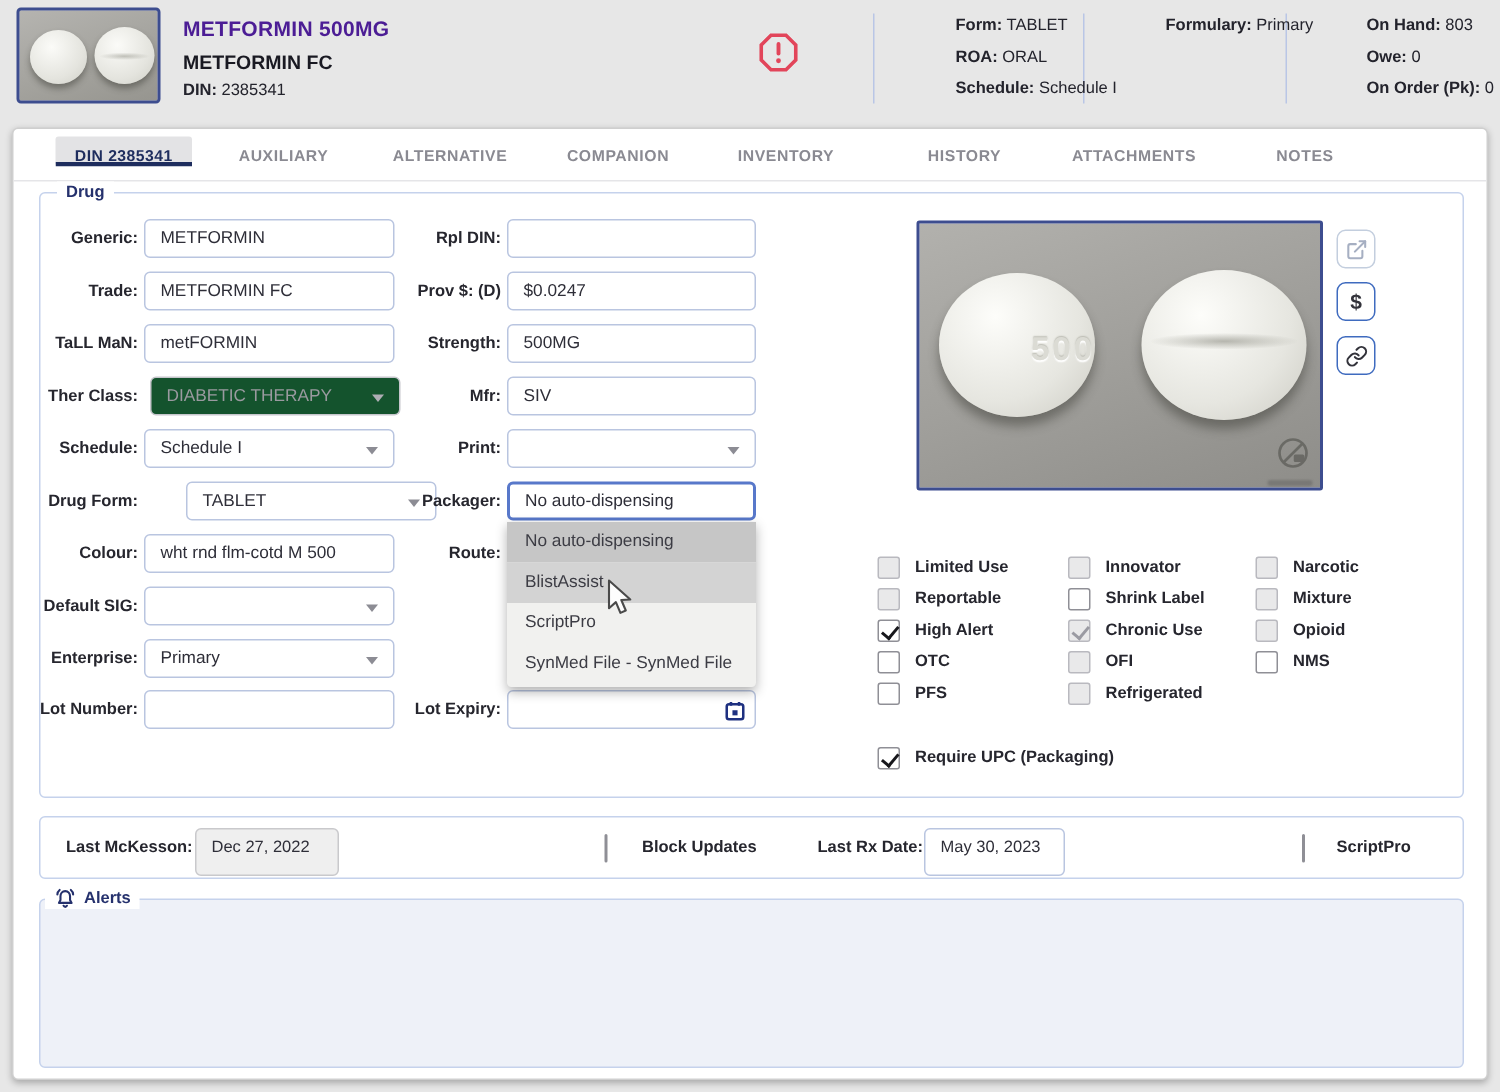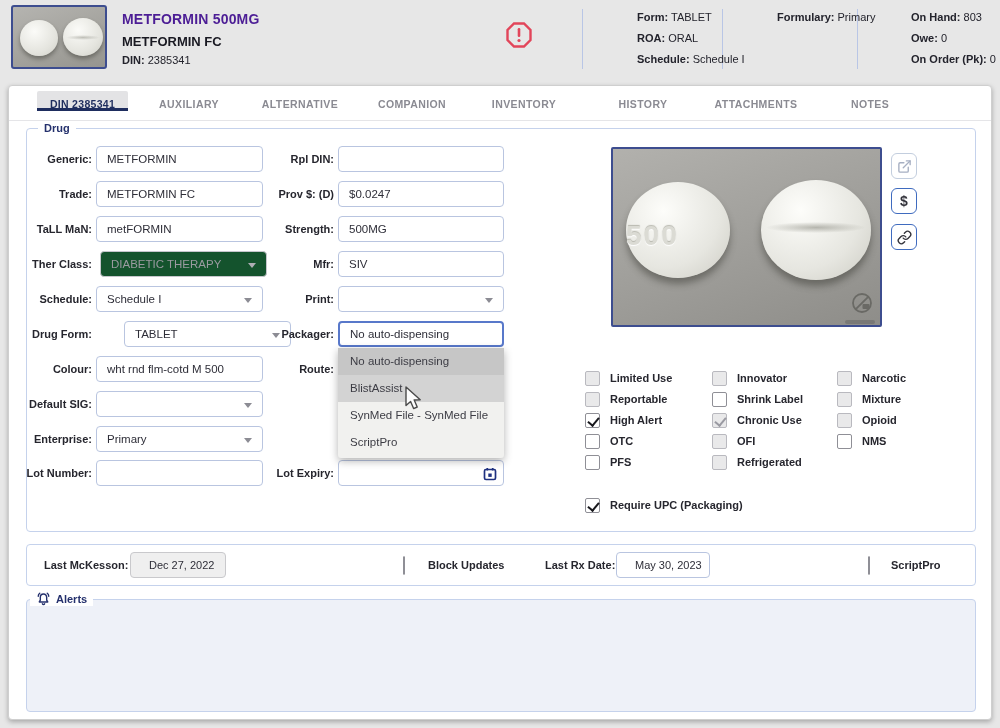--- a/index.html
+++ b/index.html
@@ -91,22 +91,22 @@
   .photo {
     left:611px; top:147px; width:271px; height:180px;
     border:2px solid #3d4d8f; border-radius:2px;
     background:linear-gradient(160deg,#b2b1ad,#8e8d89);
     overflow:hidden;
   }
   .photo .pill { position:absolute; border-radius:50%;
     background:radial-gradient(circle at 36% 30%, #fdfdfa, #e6e6e0 60%, #cccbc3);
     box-shadow:0 6px 7px rgba(50,50,45,.45); }
   .pl { left:13px; top:33px; width:104px; height:96px; }
-  .pl .imprint { position:absolute; left:0; right:0; top:38px; text-align:left;
-    font-size:28px; font-weight:700; color:#dbdbd4;
+  .pl .imprint { position:absolute; left:0; right:0; top:38px; text-align:right;
+    font-size:22px; font-weight:700; color:#dbdbd4;
     text-shadow:0 1px 1px #fff, 0 -1px 1px #b9b9b0; letter-spacing:2px; }
   .pr { left:148px; top:31px; width:110px; height:100px; }
   .pr .score { position:absolute; left:6px; right:6px; top:42%; height:11px; border-radius:50%;
     background:radial-gradient(ellipse, rgba(140,140,130,.6), transparent 72%); }
   .wm { position:absolute; right:6px; bottom:6px; opacity:.75; }
   .wm-txt { position:absolute; right:5px; bottom:1px; width:30px; height:4px;
     background:rgba(80,80,80,.35); border-radius:2px; filter:blur(.6px); }
 
   
   .sbtn { width:26px; height:26px; border-radius:6px; background:#fff;
@@ -120,21 +120,21 @@
   .cbrow { display:flex; align-items:center; gap:10px; height:16px; }
   .cb { position:relative; width:15px; height:15px; border:1px solid #8f8f96;
     background:#fff; border-radius:2px; flex:0 0 15px; }
   .cb.disabled { background:#e9e9ea; border-color:#b9b9bf; }
   .cb.checked::after { content:""; position:absolute; left:4px; top:1px; width:5px; height:9px;
     border-right:2px solid #17171c; border-bottom:2px solid #17171c; transform:rotate(40deg); }
   .cb.checked.disabled::after { border-color:#9a9aa2; }
   .cblbl { font-size:11px; font-weight:700; color:#26262e; white-space:nowrap; }
 
   
-  .ftf { height:26px; line-height:24px; padding:0 18px; border-radius:4px; position:absolute;
+  .ftf { height:32px; line-height:24px; padding:0 10px; border-radius:4px; position:absolute;
     font-size:11px; color:#2e2e38; white-space:nowrap; }
   .ro { background:#efefef; border:1px solid #c9c9cc; }
   .wt { background:#fff; border:1px solid #b9c5e0; }
   .flbl { position:absolute; font-size:11px; font-weight:700; color:#26262e; height:26px; line-height:26px; white-space:nowrap; }
 
   
   .alerts-body { background:#eef1f8; }
 </style>
 </head>
 <body>
@@ -278,22 +278,22 @@
         <line x1="9.7" y1="1" x2="9.7" y2="3.5" stroke="#1e3080" stroke-width="1.7"></line>
         <rect x="5.3" y="6.5" width="3.4" height="3.4" fill="#1e3080"></rect>
       </svg>
     </span>
 </div>
 
 
 <div class="abs dd">
   <div class="dd-opt dd-sel">No auto-dispensing</div>
   <div class="dd-opt dd-hov">BlistAssist</div>
+  <div class="dd-opt">ScriptPro</div>
   <div class="dd-opt">SynMed File - SynMed File</div>
-  <div class="dd-opt">ScriptPro</div>
 </div>
 
 
 <div class="abs cursor">
   <svg width="22" height="25" viewBox="0 0 22 25">
     <path d="M3 1 L3 19.5 L7.6 15.4 L10.6 22.6 L14.2 21 L11.2 14 L17.2 13.7 Z" fill="#fdfdfd" stroke="#4a4a4a" stroke-width="1.4" stroke-linejoin="round"></path>
   </svg>
 </div>
 
 

